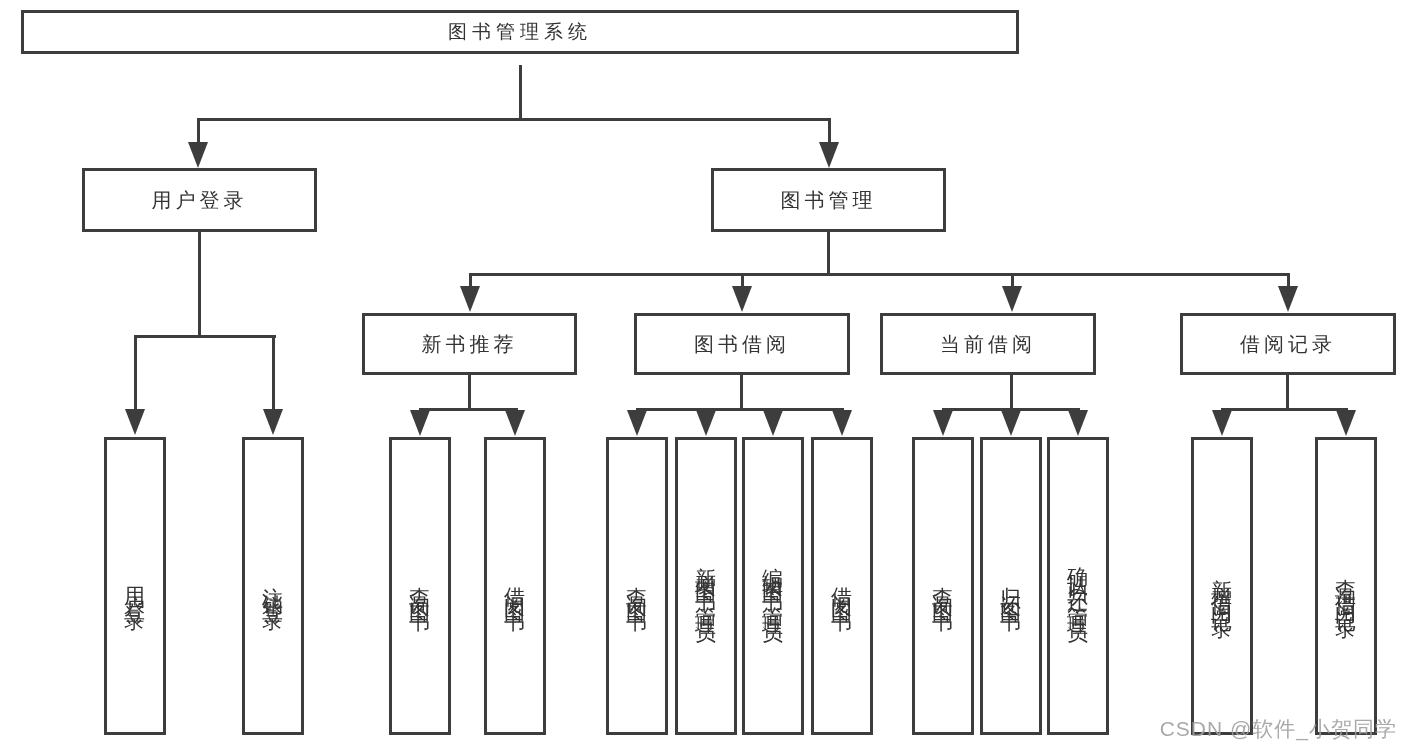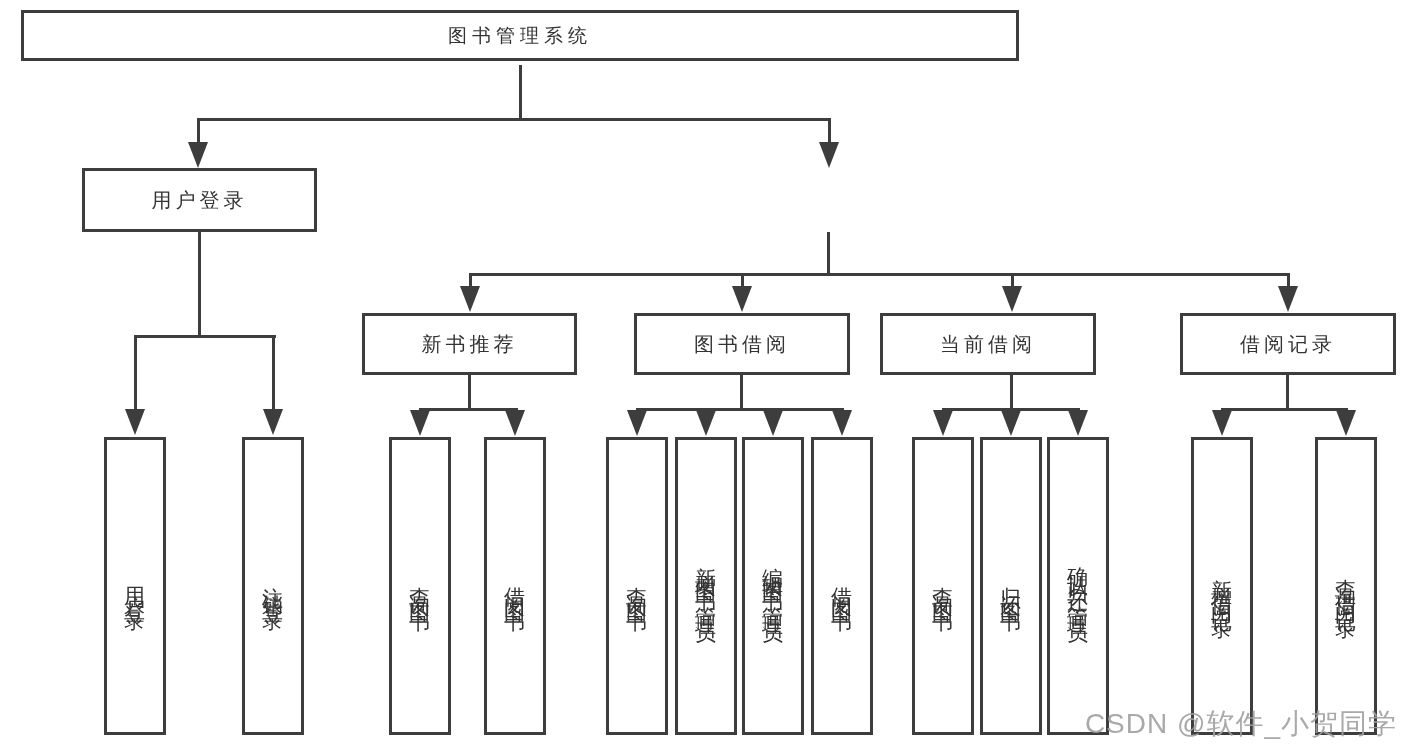--- a/index.html
+++ b/index.html
@@ -51,43 +51,44 @@
     width:0;height:0;
     border-left:10px solid transparent;
     border-right:10px solid transparent;
     border-top:26px solid var(--line);
     z-index:1;
   }
   .watermark{
     position:absolute;
     right:8px;
     bottom:4px;
-    font-size:28px;
+    font-size:21px;
     letter-spacing:1px;
     color:var(--wm);
     opacity:.9;
     z-index:3;
     white-space:nowrap;
   }
 </style>
 </head>
 <body>
 
 <div id="canvas">
 
-  <div class="box hbox root-box" style="left:21px;top:10px;width:998px;height:51px">图书管理系统</div>
+  <div class="box hbox root-box" style="left:21px;top:10px;width:998px;height:44px">图书管理系统</div>
 
   <div class="vline" style="left:519px;top:65px;height:56px"></div>
   <div class="hline" style="left:197px;top:118px;width:634px"></div>
   <div class="vline" style="left:197px;top:118px;height:26px"></div>
   <div class="arrow" style="left:188px;top:142px"></div>
   <div class="vline" style="left:828px;top:118px;height:26px"></div>
   <div class="arrow" style="left:819px;top:142px"></div>
 
   <div class="box hbox" style="left:82px;top:168px;width:235px;height:64px">用户登录</div>
+  <div class="box hbox" style="left:711px;top:168px;width:235px;height:64px">图书管理</div>
 
   <div class="vline" style="left:198px;top:232px;height:106px"></div>
   <div class="hline" style="left:134px;top:335px;width:142px"></div>
   <div class="vline" style="left:134px;top:335px;height:76px"></div>
   <div class="arrow" style="left:125px;top:409px"></div>
   <div class="vline" style="left:272px;top:335px;height:76px"></div>
   <div class="arrow" style="left:263px;top:409px"></div>
 
   <div class="vline" style="left:827px;top:232px;height:44px"></div>
   <div class="hline" style="left:469px;top:273px;width:821px"></div>

